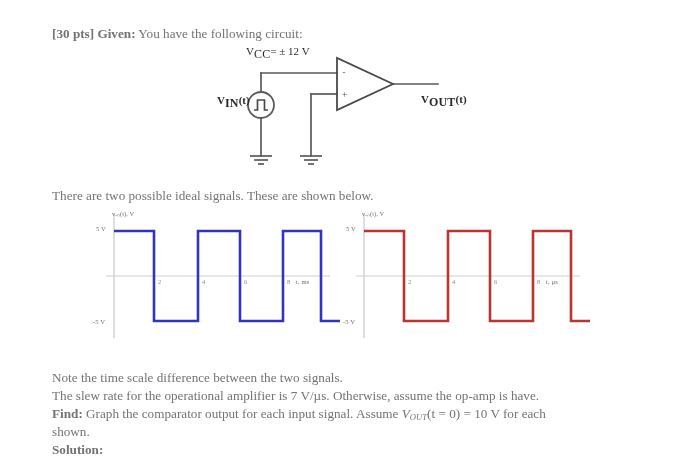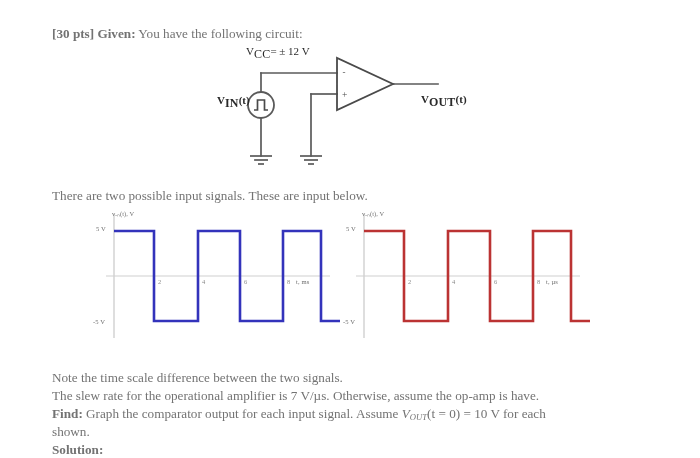--- a/index.html
+++ b/index.html
@@ -153,21 +153,21 @@
 
   <div class="clab" id="lab-vin">
     <span>V</span><span class="sub">IN</span><span>(t)</span>
   </div>
 
   <div class="clab" id="lab-vout">
     <span>V</span><span class="sub">OUT</span><span>(t)</span>
   </div>
 </div>
 
-<div class="txt" id="line-signals">There are two possible input signals. These are input below.</div>
+<div class="txt" id="line-signals">There are two possible ideal signals. These are shown below.</div>
 
 <div class="plot" id="plot-left">
   <svg width="250" height="140" viewBox="0 0 250 140">
 
     <line x1="22" y1="8" x2="22" y2="132" stroke="#c8c8c8" stroke-width="1.2"></line>
     <line x1="14" y1="70" x2="238" y2="70" stroke="#cfcfcf" stroke-width="1.1"></line>
 
     <polyline points="22,25 62,25 62,115 106,115 106,25 148,25 148,115 191,115 191,25 229,25 229,115 248,115" fill="none" stroke="#3333bb" stroke-width="2.6" stroke-linejoin="miter" stroke-linecap="butt"></polyline>
   </svg>
   <span class="plab ylabel">vₒₙ(t), V</span>

